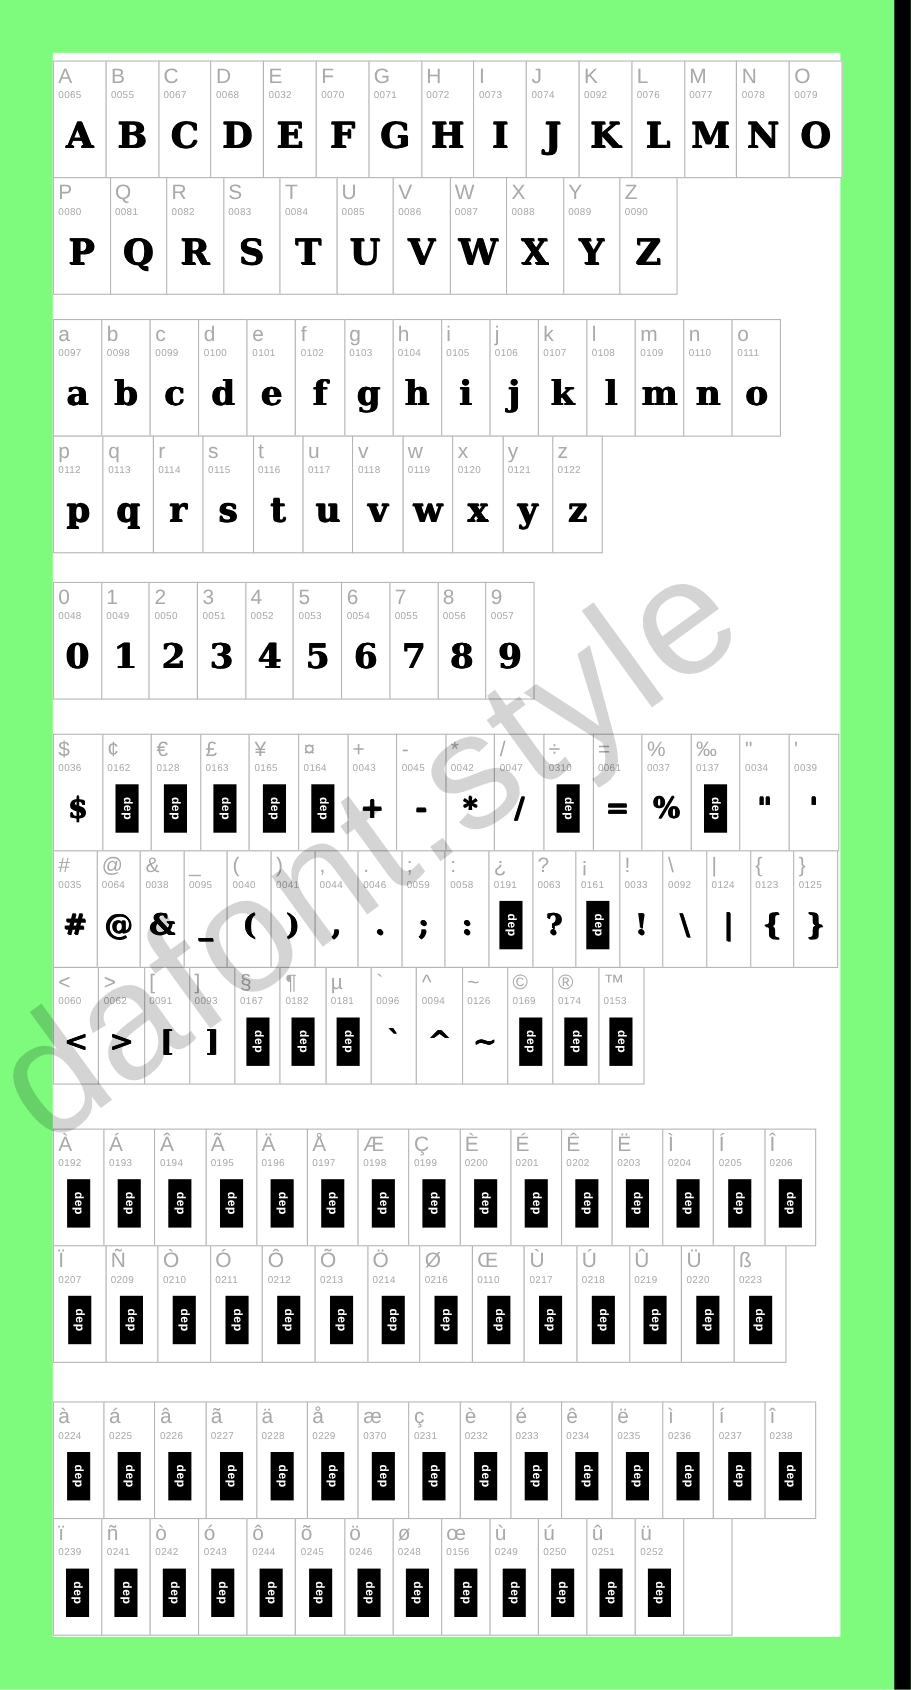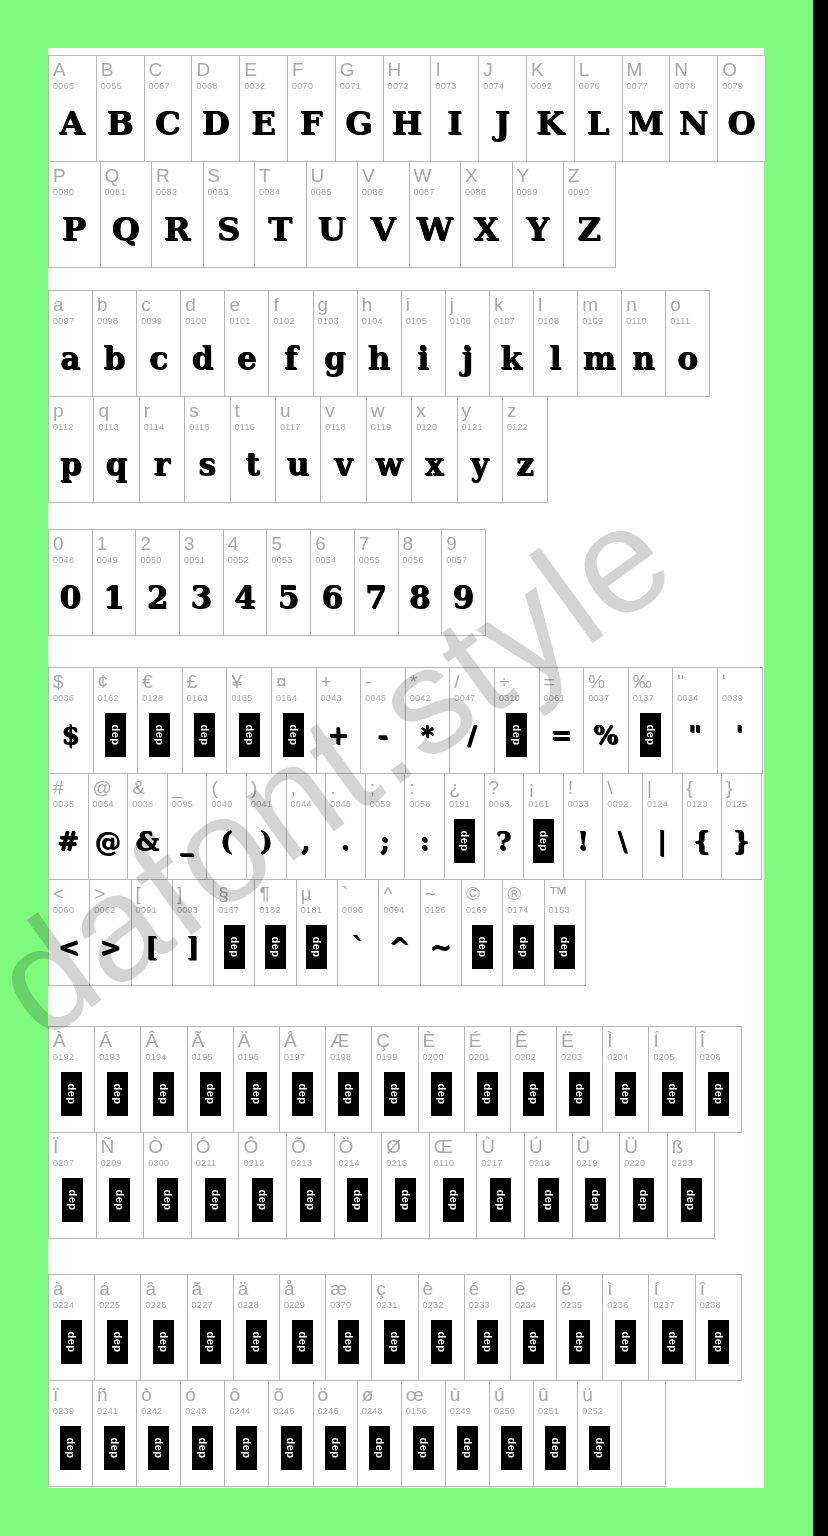--- a/index.html
+++ b/index.html
@@ -1087,21 +1087,21 @@
           </div>
           <div class="gl" style="font-size: 26px;">
             <div class="nd">
               <span>dep</span>
             </div>
           </div>
         </div>
         <div class="cell" style="width: 48.6px;">
           <div class="hdr">
             <div class="ch">Ò</div>
-            <div class="code">0300</div>
+            <div class="code">0210</div>
           </div>
           <div class="gl" style="font-size: 26px;">
             <div class="nd">
               <span>dep</span>
             </div>
           </div>
         </div>
         <div class="cell" style="width: 48.6px;">
           <div class="hdr">
             <div class="ch">Ó</div>

